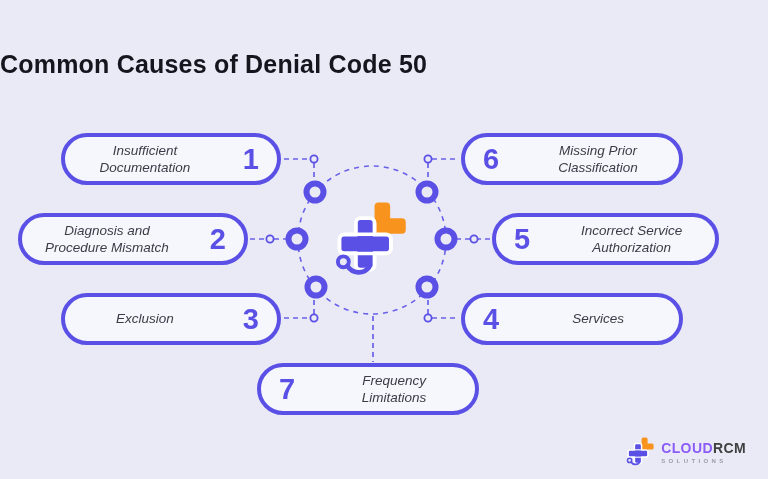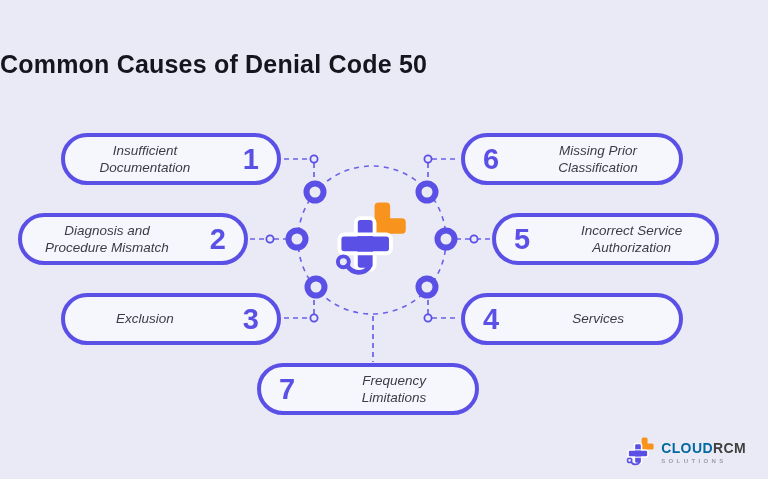--- a/index.html
+++ b/index.html
@@ -27,21 +27,21 @@
   .pill-num{
     font-size:29px;font-weight:800;color:#5B50E5;
     padding:0 18px;line-height:1;
   }
   svg.diagram{position:absolute;left:0;top:0;z-index:1;}
   .footer-logo{
     position:absolute;right:22px;bottom:12px;z-index:2;
     display:flex;align-items:center;gap:5px;
   }
   .brand-line{font-size:14px;font-weight:800;letter-spacing:.4px;line-height:1;}
-  .brand-primary{color:#0369a1;margin-top:35px;}
+  .brand-primary{color:#8b5cf6;margin-top:35px;}
   .brand-secondary{color:#404040;}
   .brand-tagline{
     font-size:6px;color:#9C9CA4;letter-spacing:3.4px;margin-top:3px;
     font-weight:700;line-height:1;
   }
 </style>
 </head>
 <body>
 
 <h1 class="title">Common Causes of Denial Code 50</h1>

